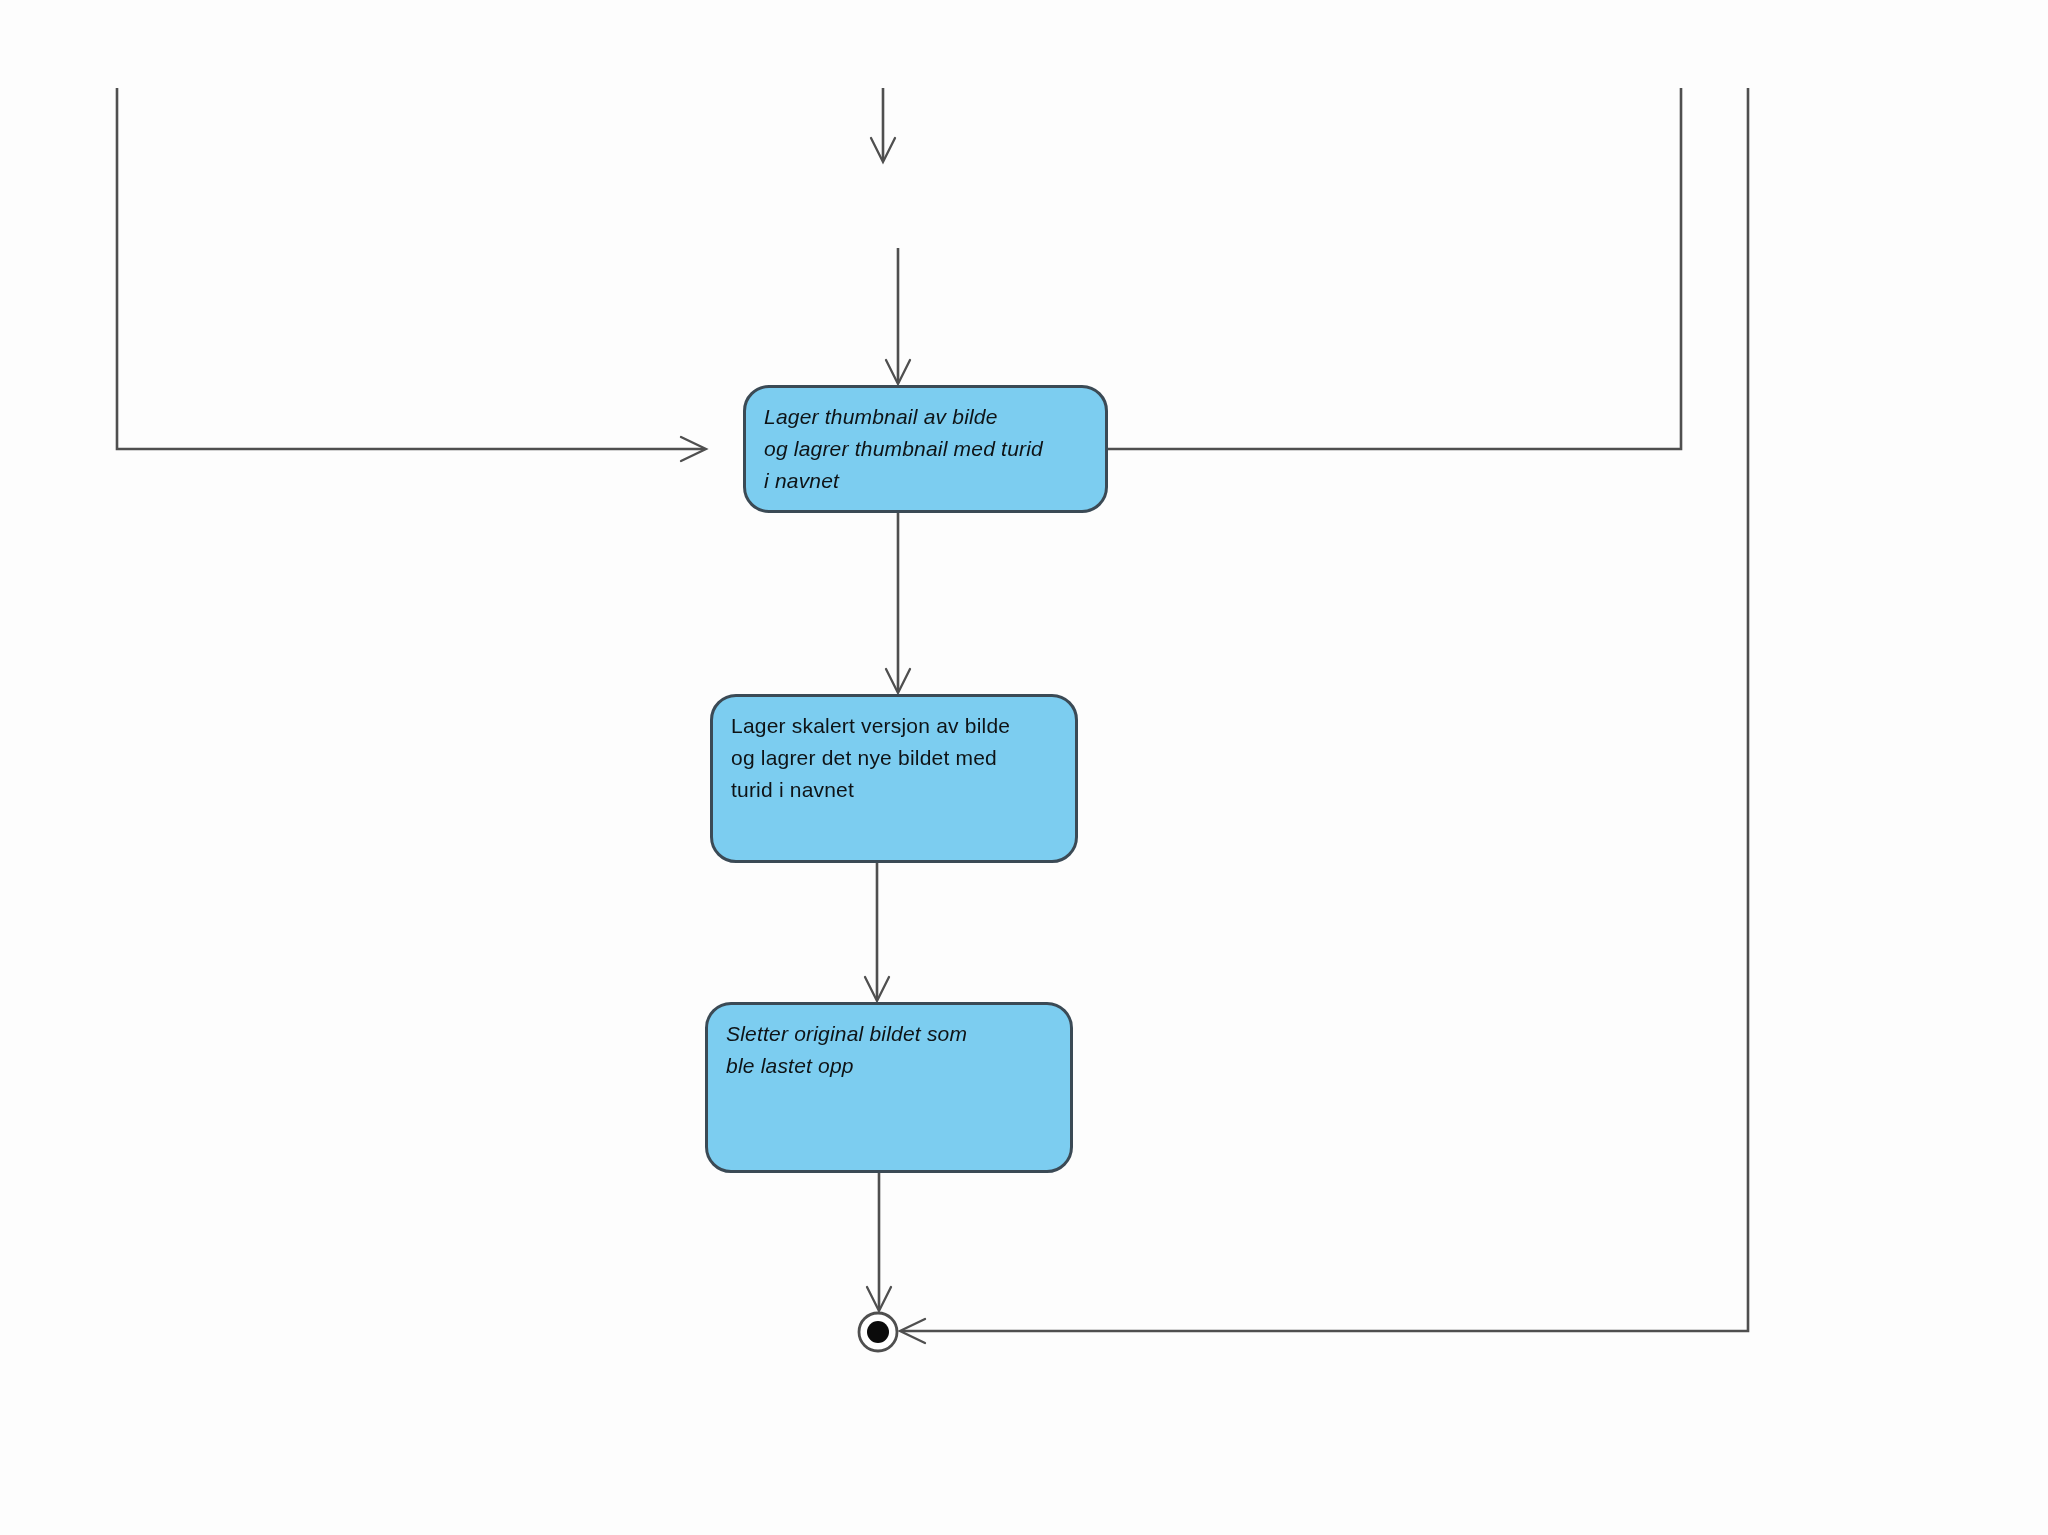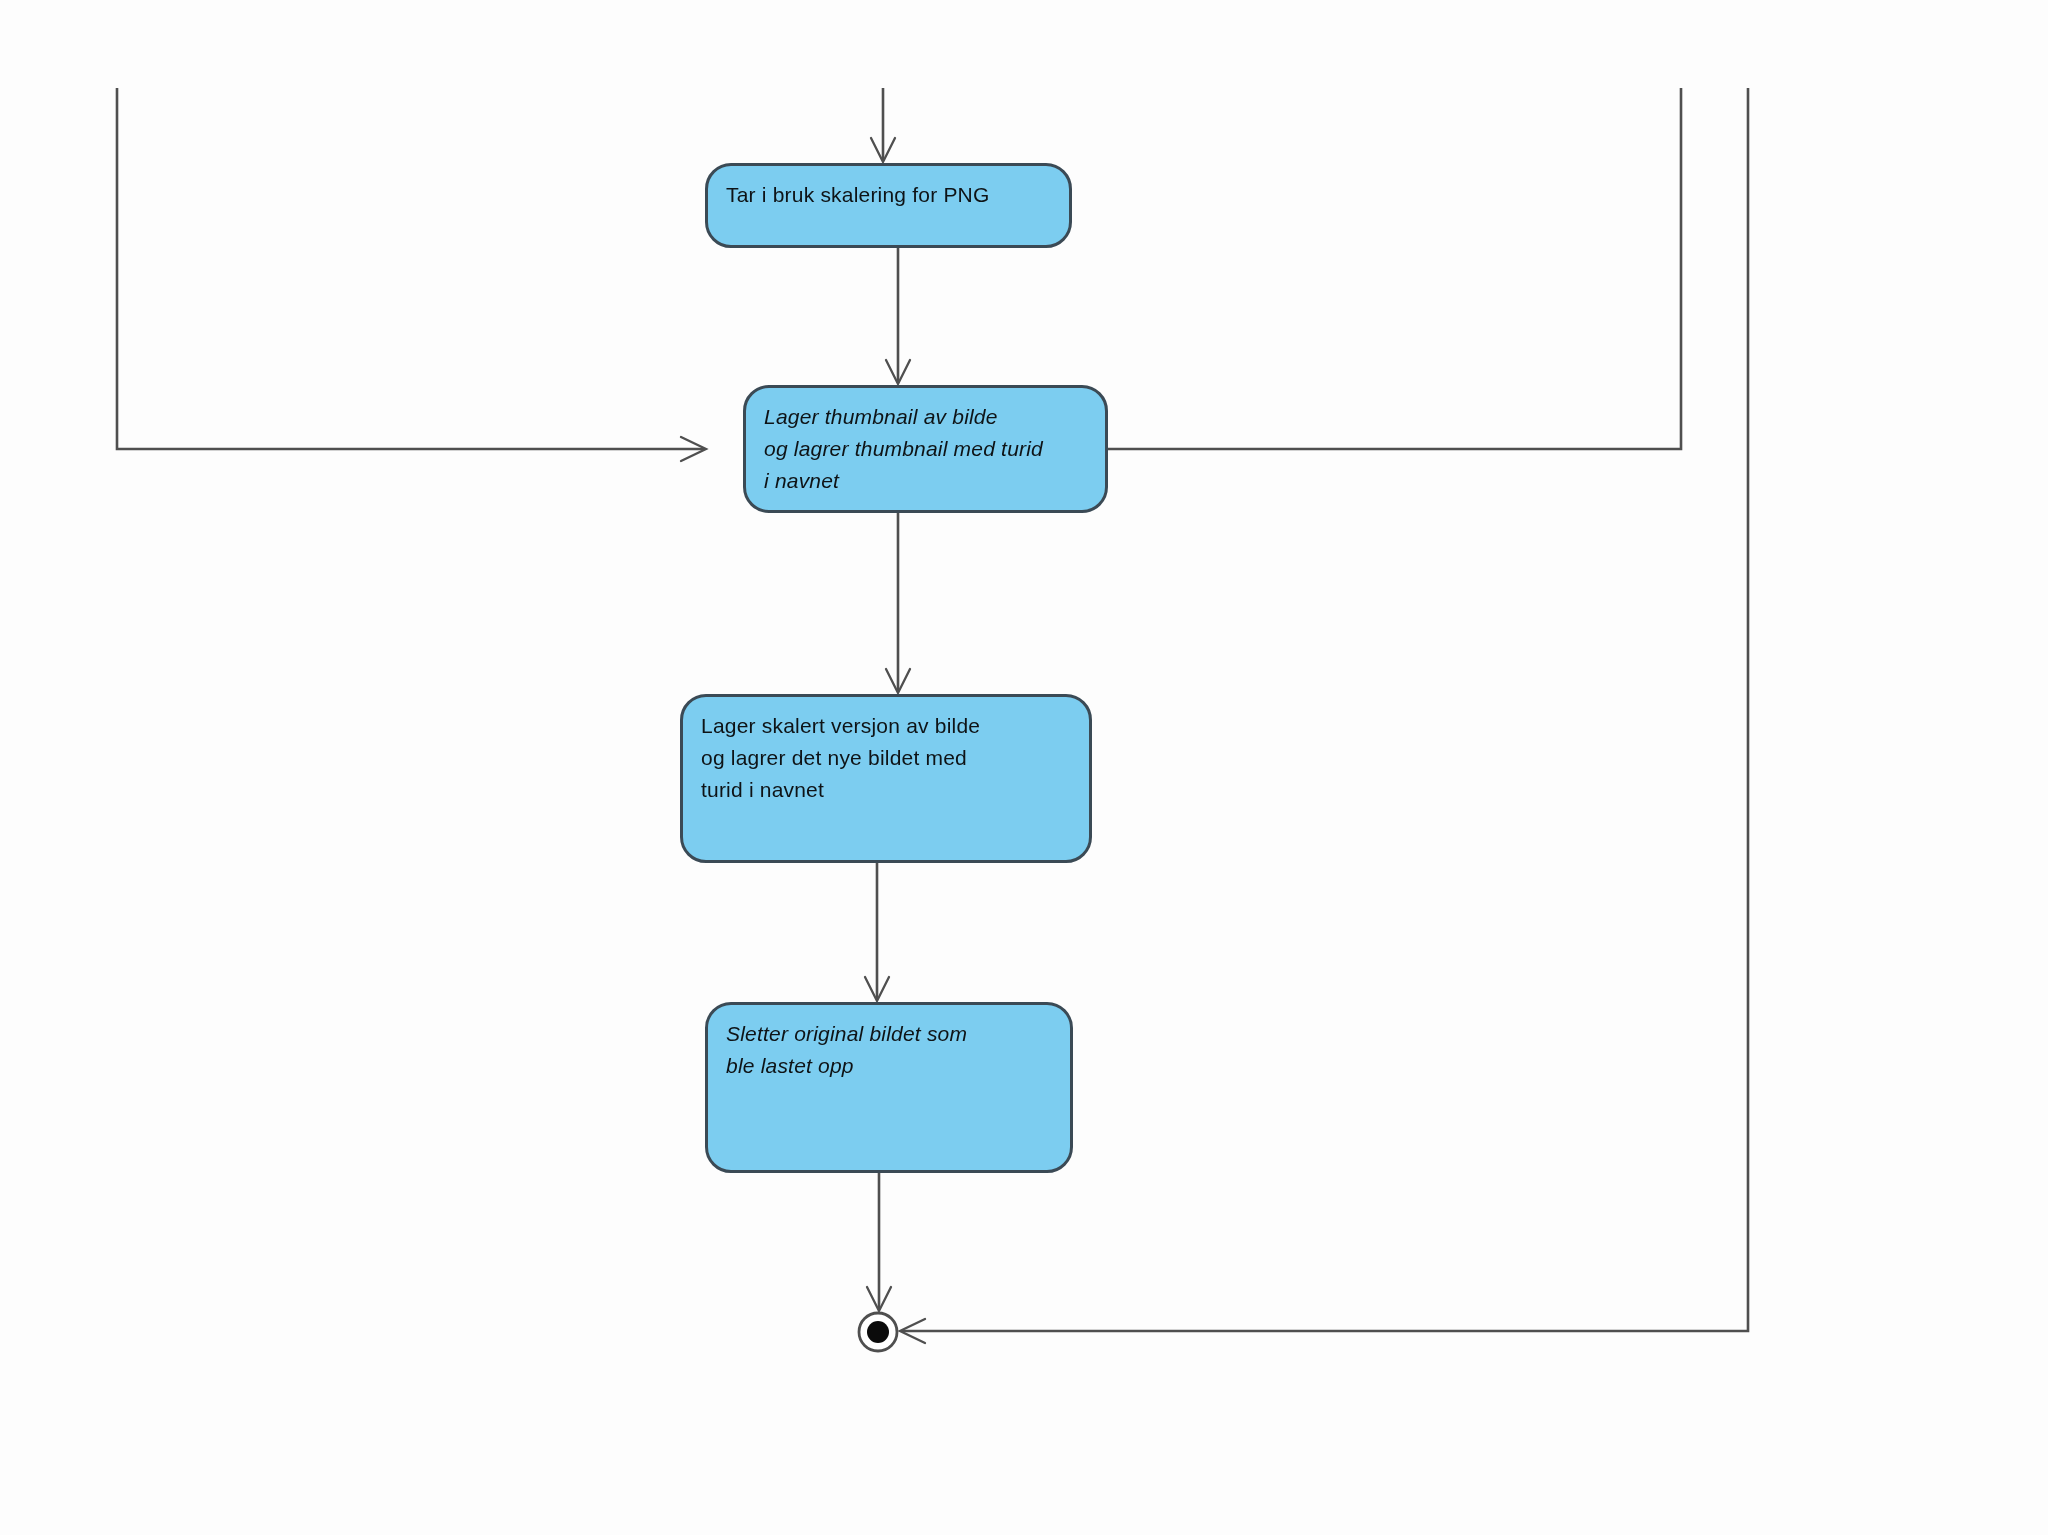--- a/index.html
+++ b/index.html
@@ -54,21 +54,21 @@
     font-size: 21px;
     line-height: 32px;
     letter-spacing: 0.2px;
   }
   .node-label {
     white-space: pre-line;
     display: block;
   }
   .node-1 { left: 705px; top: 163px; width: 367px; height: 85px;  }
   .node-2 { left: 743px; top: 385px; width: 365px; height: 128px; font-style: italic; }
-  .node-3 { left: 680px; top: 694px; width: 412px; height: 169px; }
+  .node-3 { left: 710px; top: 694px; width: 368px; height: 169px; }
   .node-4 { left: 705px; top: 1002px; width: 368px; height: 171px; font-style: italic; }
 </style>
 </head>
 <body>
 
 <div class="canvas" style="--bg: #fdfdfd; --node-fill: #7ccdf0; --node-border: #3b4a55; --edge: #4f4f4f; --text: #0e1316; --final: #0b0b0b;">
 
   <svg class="edges" viewBox="0 0 2048 1535" xmlns="http://www.w3.org/2000/svg">
 
     <path class="edge" d="M 883 88 L 883 160"></path>
@@ -94,23 +94,20 @@
 
     <path class="edge" d="M 1748 88 L 1748 1331 L 902 1331"></path>
     <path class="arrow" d="M 925 1319 L 900 1331 L 925 1343"></path>
 
     <g>
       <circle class="final-ring" cx="878" cy="1332" r="19"></circle>
       <circle class="final-dot" cx="878" cy="1332" r="11"></circle>
     </g>
   </svg>
 
-  <div class="node node-1">
-    <span class="node-label">Tar i bruk skalering for PNG</span>
-  </div>
 
   <div class="node node-2">
     <span class="node-label">Lager thumbnail av bilde
 og lagrer thumbnail med turid
 i navnet</span>
   </div>
 
   <div class="node node-3">
     <span class="node-label">Lager skalert versjon av bilde
 og lagrer det nye bildet med

